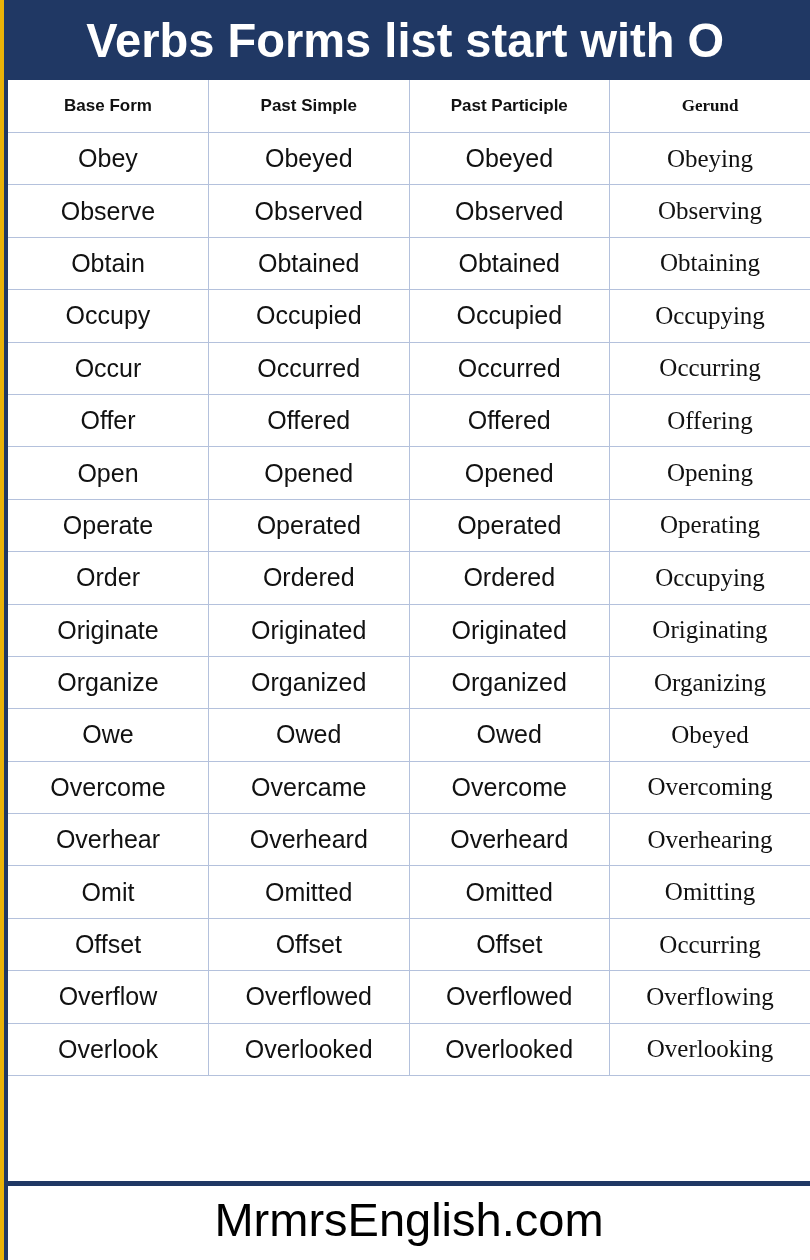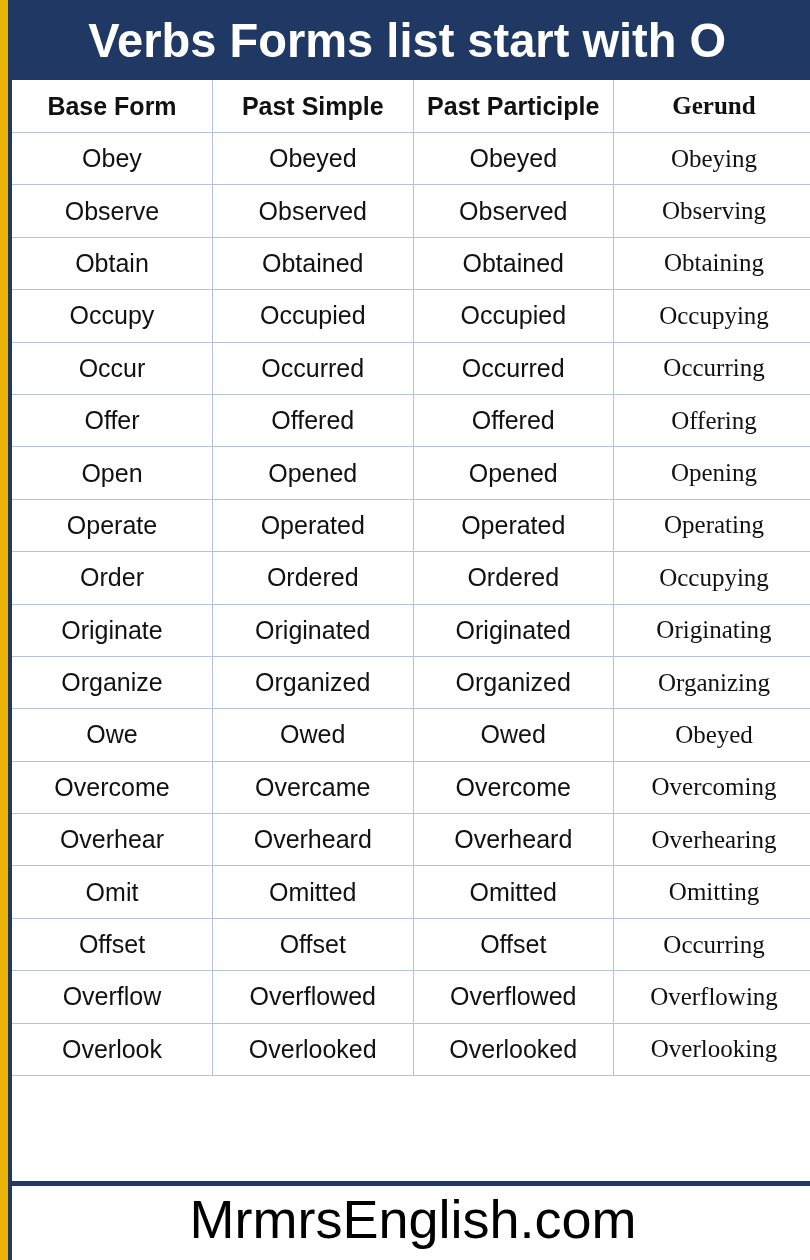--- a/index.html
+++ b/index.html
@@ -6,21 +6,21 @@
   body {
     width: 810px; height: 1260px; overflow: hidden;
     background: #ffffff;
     font-family: "Liberation Sans", "DejaVu Sans", sans-serif;
   }
   .frame {
     position: relative;
     width: 810px; height: 1260px;
     box-sizing: border-box;
     background: #203864;
-    border-left: 8px solid #eab308;
+    border-left: 4px solid #eab308;
     border-right: 4px solid #203864;
   }
   .title-bar {
     height: 80px;
     background: #203864;
     display: flex; align-items: center; justify-content: center;
   }
   .title-text {
     color: #ffffff;
     font-weight: bold;
@@ -50,41 +50,41 @@
     color: #111111;
     white-space: nowrap;
     overflow: hidden;
   }
   table.verbs tr:first-child th { border-top: none; }
   table.verbs tr th:first-child, table.verbs tr td:first-child { border-left: none; }
   table.verbs tr th:last-child, table.verbs tr td:last-child { border-right: none; font-family: Liberation Serif, serif; }
   table.verbs th {
     height: 52px;
     font-weight: bold;
-    font-size: 25px;
+    font-size: 17px;
   }
   table.verbs td {
     height: 51.4px;
     font-size: 25px;
   }
   .separator {
     position: absolute;
     left: 0; top: 1181px;
     width: 802px; height: 5px;
     background: #203864;
   }
   .footer {
     position: absolute;
     left: 4px; top: 1186px;
     width: 802px; height: 74px;
     background: #ffffff;
     display: flex; align-items: center; justify-content: center;
   }
   .footer-text {
-    font-size: 54px;
+    font-size: 47px;
     color: #000000;
     line-height: 1;
     padding-bottom: 8px;
   }
 </style>
 </head>
 <body>
 
 <div class="frame">
   <div class="title-bar">

